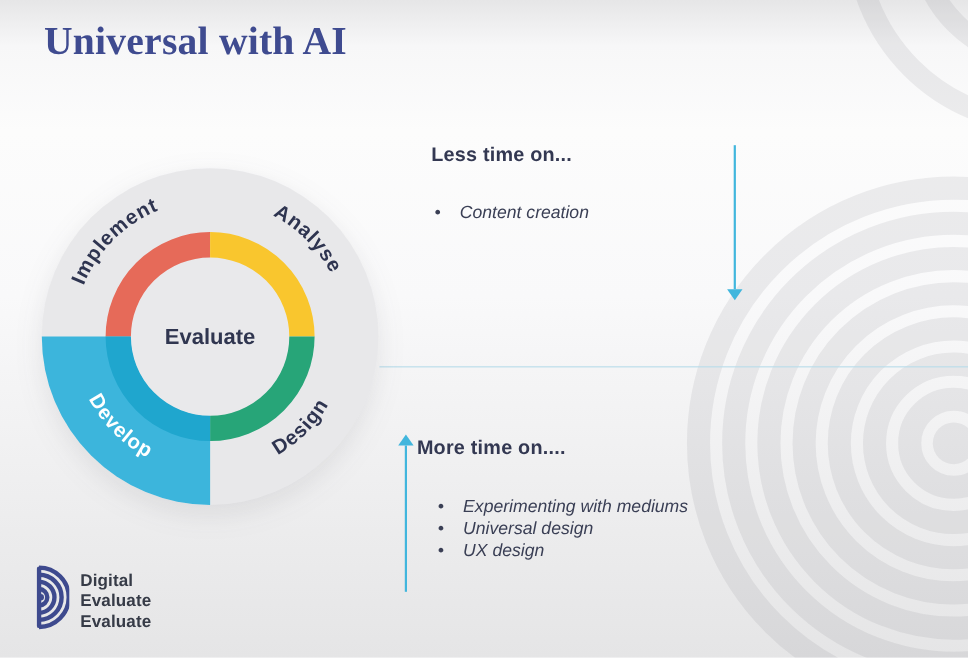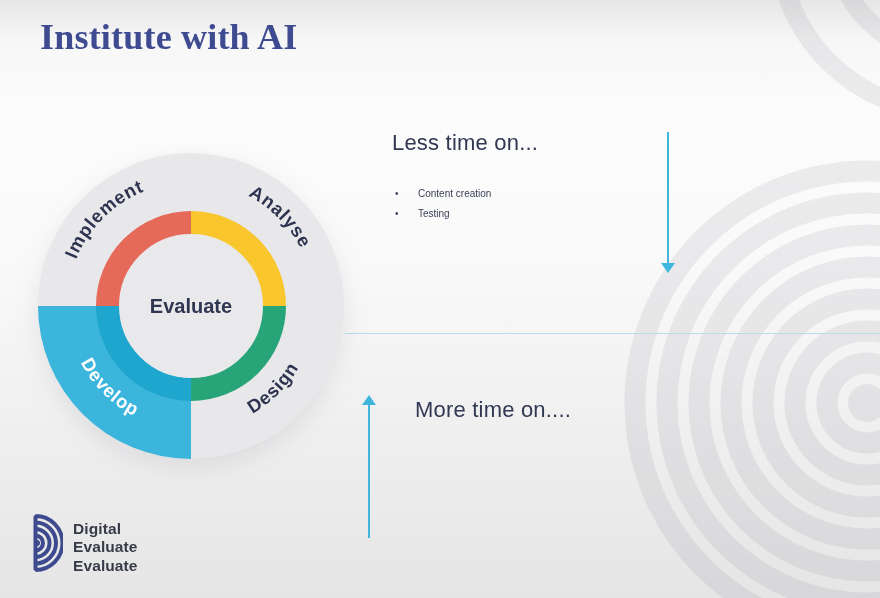--- a/index.html
+++ b/index.html
@@ -14,25 +14,25 @@
     position:absolute;left:40px;top:16px;margin:0;
     font-family:"Liberation Serif", serif;font-weight:bold;
     font-size:36px;color:#3f4b90;letter-spacing:.2px;
   }
   .wheel{position:absolute;left:26px;top:141px;filter:drop-shadow(0 8px 12px rgba(60,60,70,.10));}
   .wheel text{font-family:"Liberation Sans",sans-serif;}
   .arc-label{font-size:18.5px;font-weight:bold;fill:#2e3450;letter-spacing:.8px;}
   .arc-label.white{fill:#ffffff;}
   .center-label{font-size:20px;font-weight:bold;fill:#303650;}
   .col-head{
-    position:absolute;margin:0;font-size:22px;font-weight:normal;color:#333852;letter-spacing:.2px;
+    position:absolute;margin:0;font-size:18px;font-weight:bold;color:#333852;letter-spacing:.2px;
   }
   .head-less{left:392px;top:130px;}
-  .head-more{left:415px;top:397px;}
-  ul.bullets{position:absolute;margin:0;padding:0;list-style:none;font-size:10px;color:#3a3f55;}
+  .head-more{left:379px;top:397px;}
+  ul.bullets{position:absolute;margin:0;padding:0;list-style:none;font-size:16px;color:#3a3f55;font-style:italic;}
   ul.bullets li{position:relative;padding-left:26px;line-height:20px;}
   ul.bullets li::before{content:"\2022";position:absolute;left:3px;top:0;color:#3a3f55;}
   .list-less{left:392px;top:184px;}
   .list-more{left:395px;top:451px;}
   .v-arrow{position:absolute;width:14px;}
   .v-arrow .shaft{position:absolute;left:5.75px;width:2.5px;background:#41b6dd;}
   .v-arrow .head{position:absolute;left:0;width:0;height:0;border-left:7px solid transparent;border-right:7px solid transparent;}
   .arrow-down{left:661px;top:132px;height:141px;}
   .arrow-down .shaft{top:0;height:131px;}
   .arrow-down .head{top:131px;border-top:10px solid #41b6dd;}
@@ -60,21 +60,21 @@
         <circle cx="867" cy="403" r="72"></circle>
         <circle cx="867" cy="403" r="104"></circle>
         <circle cx="867" cy="403" r="136"></circle>
         <circle cx="867" cy="403" r="168"></circle>
         <circle cx="867" cy="403" r="200"></circle>
         <circle cx="867" cy="403" r="232"></circle>
       </g>
     </g>
   </svg>
 
-  <h1 class="title">Institute with AI</h1>
+  <h1 class="title">Universal with AI</h1>
 
   <div class="divider"></div>
 
   <svg class="wheel" width="330" height="330" viewBox="0 0 330 330" xmlns="http://www.w3.org/2000/svg">
     <defs>
       <path id="arcTop" d="M 41 165 A 124 124 0 0 1 289 165" fill="none"></path>
       <path id="arcBottom" d="M 41 165 A 124 124 0 0 0 289 165" fill="none"></path>
     </defs>
 
     <circle cx="165" cy="165" r="153" fill="#e8e8ea"></circle>
@@ -102,28 +102,32 @@
     <text class="arc-label" text-anchor="middle">
       <textPath href="#arcBottom" startOffset="75%">Design</textPath>
     </text>
 
     <text class="center-label" x="165" y="172" text-anchor="middle">Evaluate</text>
   </svg>
 
   <h2 class="col-head head-less">Less time on...</h2>
   <ul class="bullets list-less">
     <li>Content creation</li>
-    <li>Testing</li>
   </ul>
   <div class="v-arrow arrow-down">
     <div class="shaft"></div>
     <div class="head"></div>
   </div>
 
   <h2 class="col-head head-more">More time on....</h2>
+  <ul class="bullets list-more">
+    <li>Experimenting with mediums</li>
+    <li>Universal design</li>
+    <li>UX design</li>
+  </ul>
   <div class="v-arrow arrow-up">
     <div class="shaft"></div>
     <div class="head"></div>
   </div>
 
   <div class="logo">
     <svg width="30" height="64" viewBox="0 0 30 64" xmlns="http://www.w3.org/2000/svg">
       <g stroke="#3e4a8e" stroke-width="4" fill="none">
         <path d="M 2.5 5 A 27 27 0 0 1 2.5 59"></path>
         <path d="M 2.5 11.5 A 20.5 20.5 0 0 1 2.5 52.5"></path>

